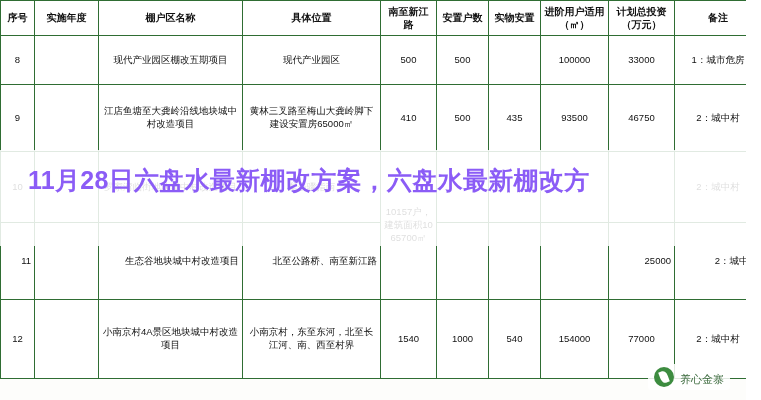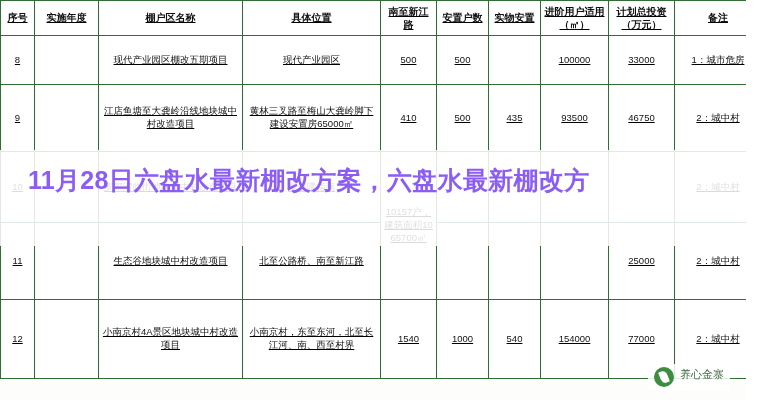--- a/index.html
+++ b/index.html
@@ -12,21 +12,20 @@
     overflow: hidden;
     background: #ffffff;
     font-family: "Liberation Sans", sans-serif;
   }
   .page {
     position: relative;
     width: 746px;
     height: 400px;
     overflow: hidden;
     background: #fdfdfb;
-    text-decoration: underline;
   }
   
   table.sheet {
     border-collapse: collapse;
     width: 761px;
     table-layout: fixed;
     background: #ffffff;
   }
   table.sheet th, table.sheet td {
     border: 1px solid #2f6d33;
@@ -45,21 +44,21 @@
     background: #ffffff;
   }
   td.left {
     text-align: left;
     padding-left: 5px;
   }
   td.num { font-size: 10px; }
   tr.r8 td { height: 44px; }
   tr.r9 td { height: 62px; }
   tr.r10 td { height: 66px; }
-  tr.r11 td { height: 72px; }
+  tr.r11 td { height: 72px; text-align: right; }
   tr.r12 td { height: 74px; }
   .tiny {
     font-size: 8.5px;
     line-height: 1.3;
   }
   
   .band {
     position: absolute;
     left: 0;
     top: 150px;
@@ -77,21 +76,21 @@
     color: #8b5cf6;
     line-height: 1.65;
     letter-spacing: 0.3px;
   }
   
   .wm {
     position: absolute;
     right: 16px;
     bottom: 10px;
     display: flex;
-    align-items: flex-start;
+    align-items: flex-end;
     gap: 6px;
     background: rgba(255,255,255,0.85);
     padding: 3px 6px;
     border-radius: 3px;
     margin-top: 48px;
   }
   .wm-logo {
     width: 20px;
     height: 20px;
     border-radius: 50%;

